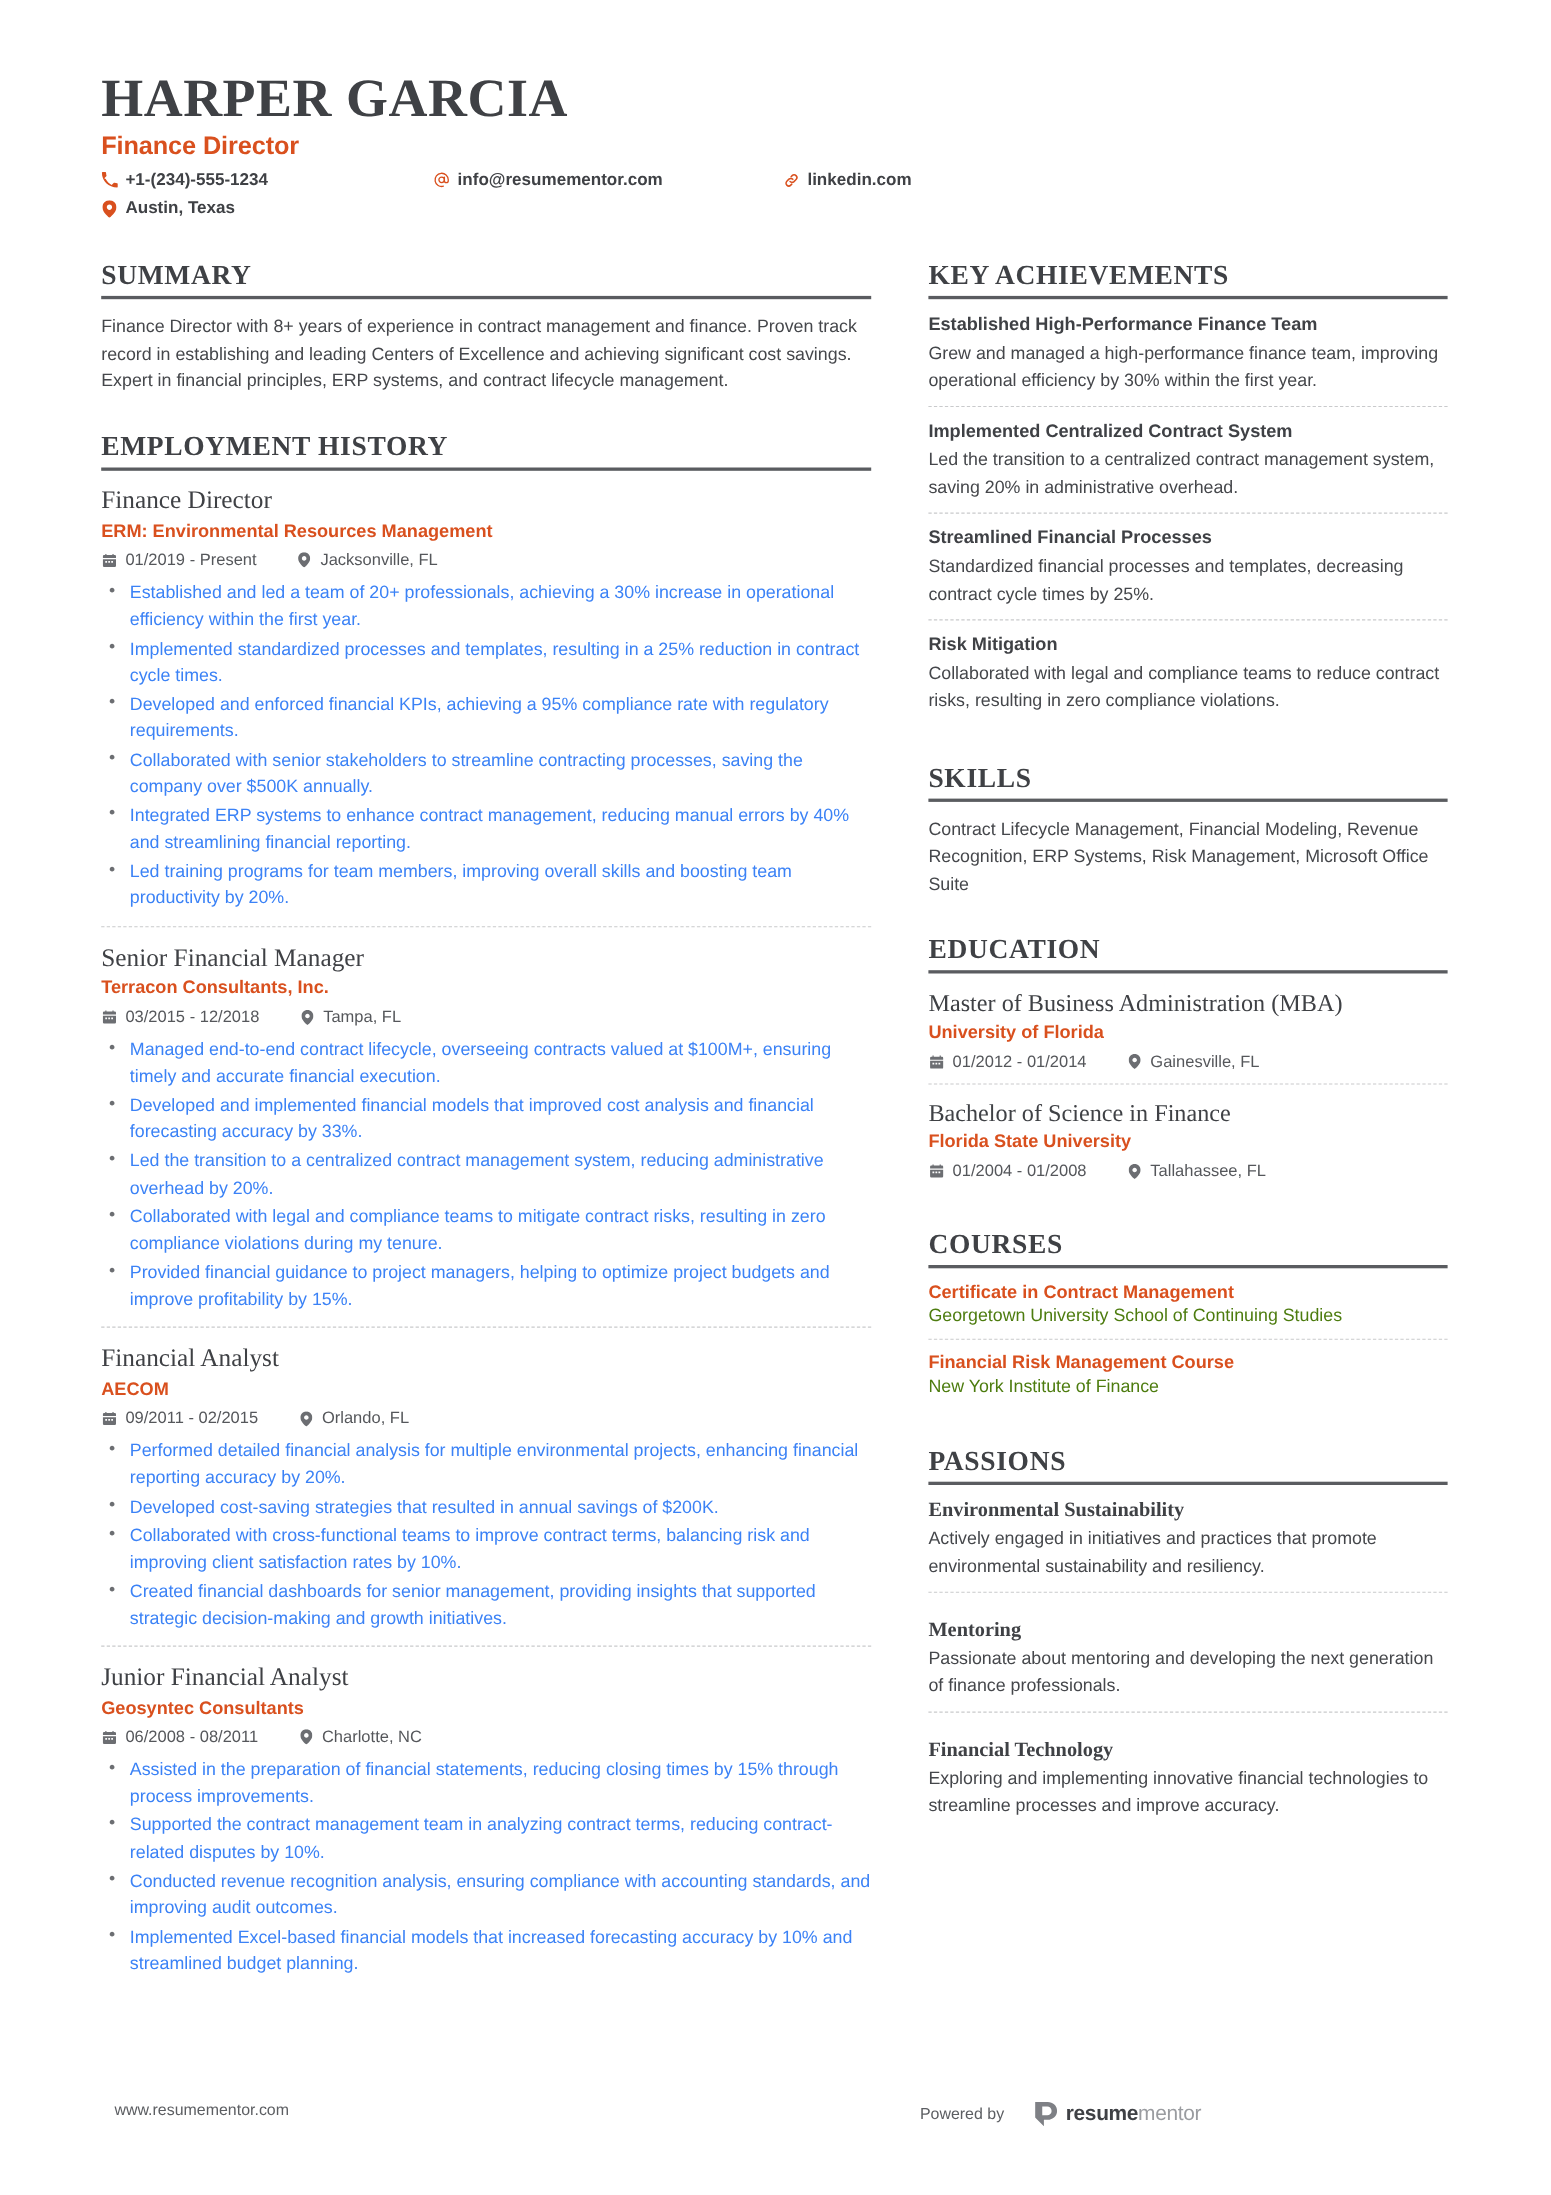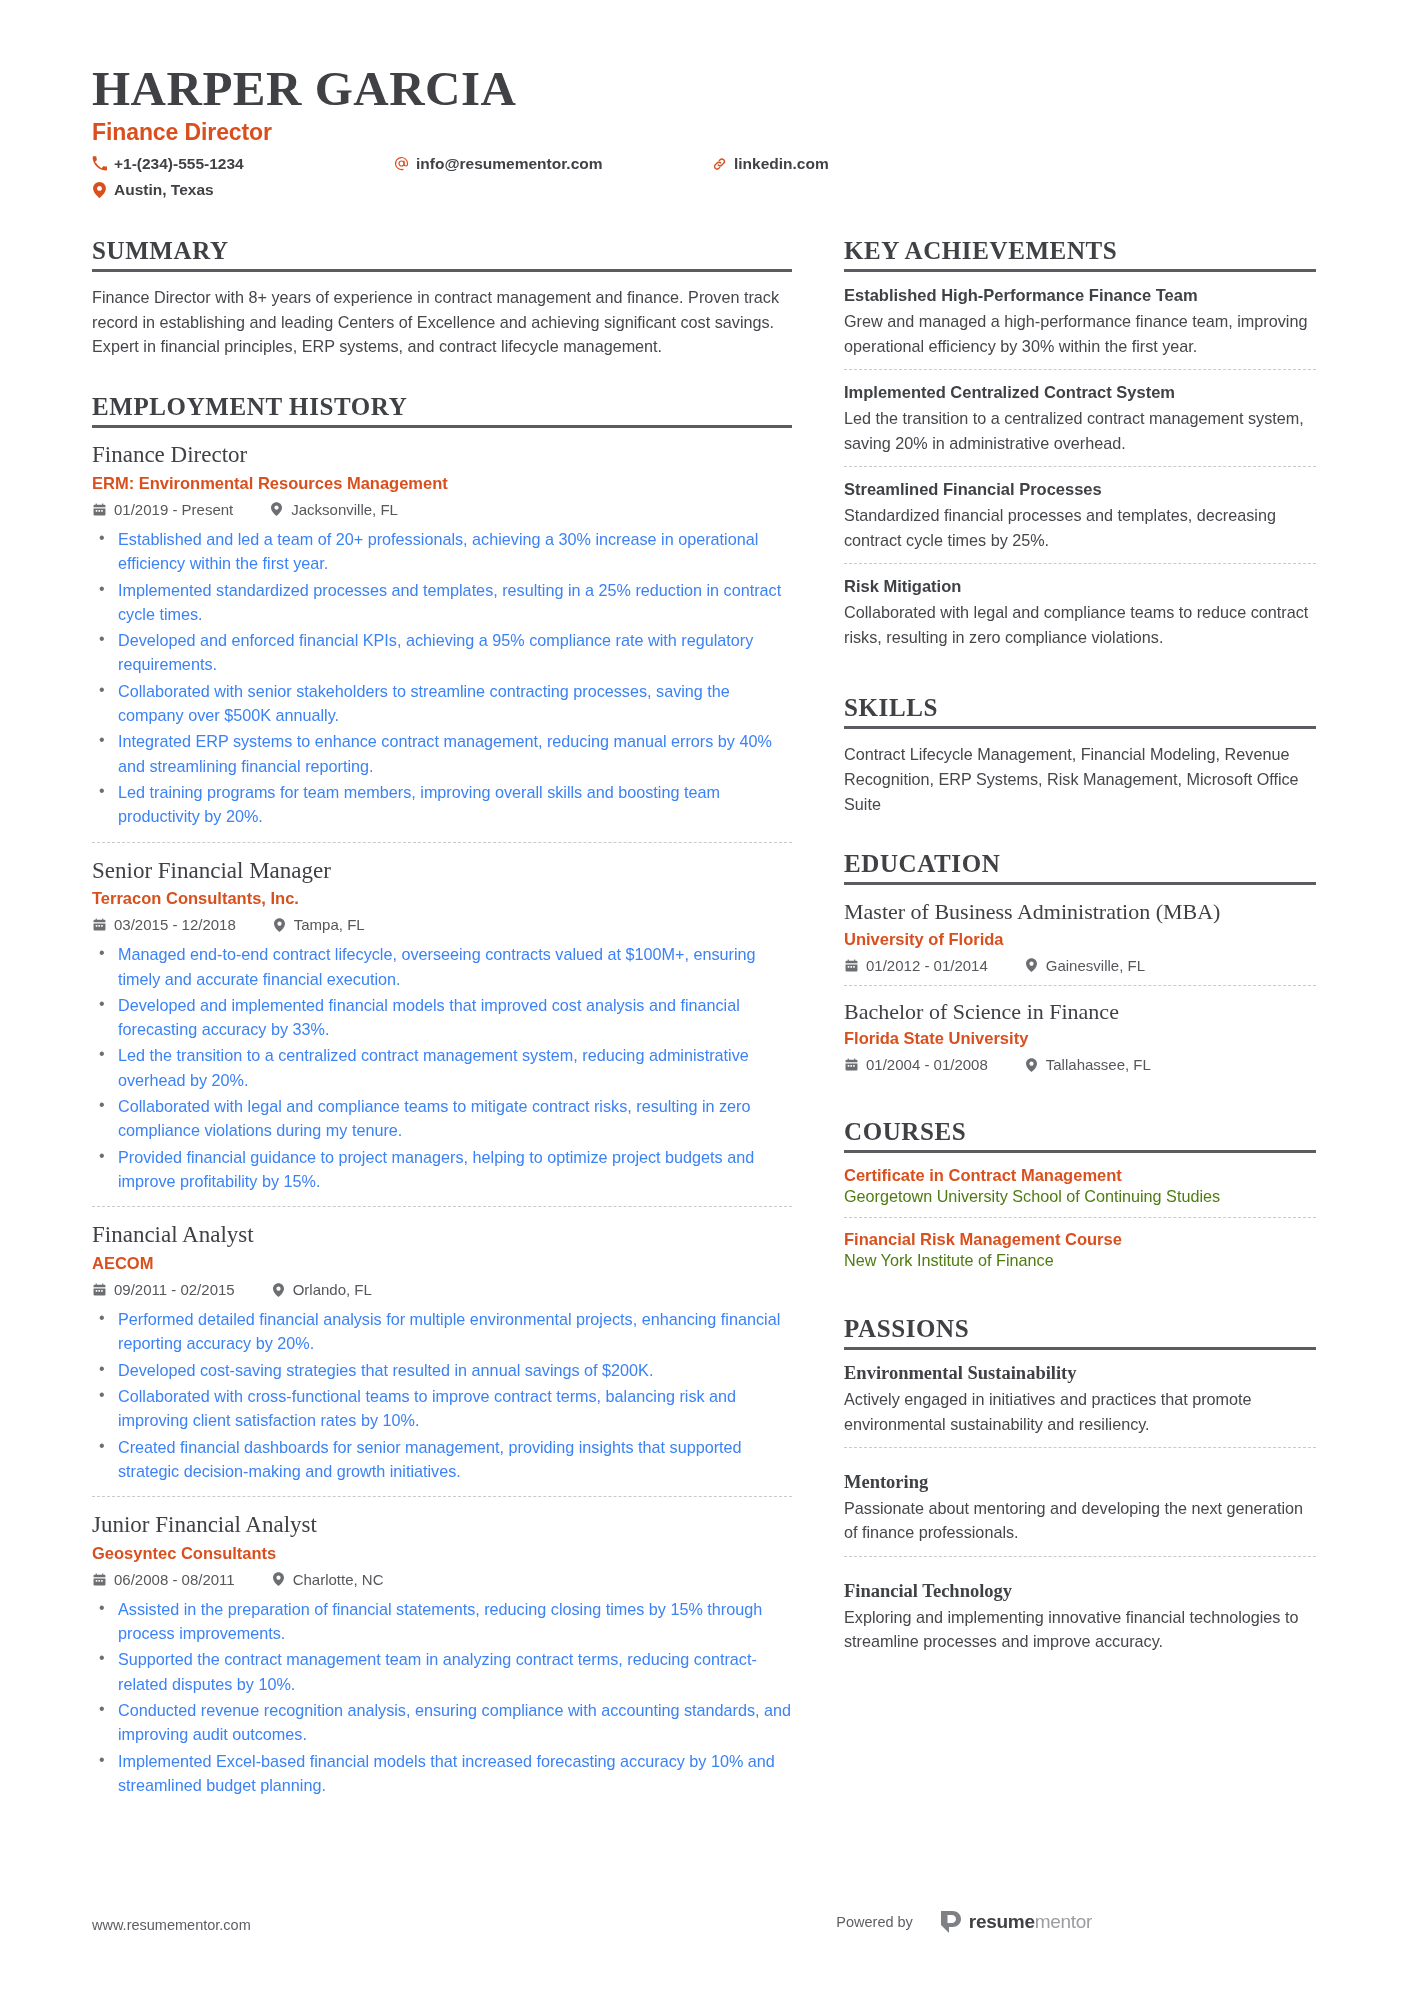--- a/index.html
+++ b/index.html
@@ -214,25 +214,25 @@
   .passion-body {
     font-size: 16.2px;
     line-height: 1.5;
     color: #45474b;
     margin-top: 3px;
   }
 
   
   .footer {
     position: absolute;
-    left: 92px;
+    left: 104px;
     right: 92px;
     bottom: 62px;
     display: flex;
-    align-items: flex-end;
+    align-items: flex-start;
     justify-content: space-between;
     font-size: 14.5px;
     color: #5c5e62;
     gap: 48px;
   }
   .footer-right {
     display: flex;
     align-items: center;
     gap: 28px;
   }

